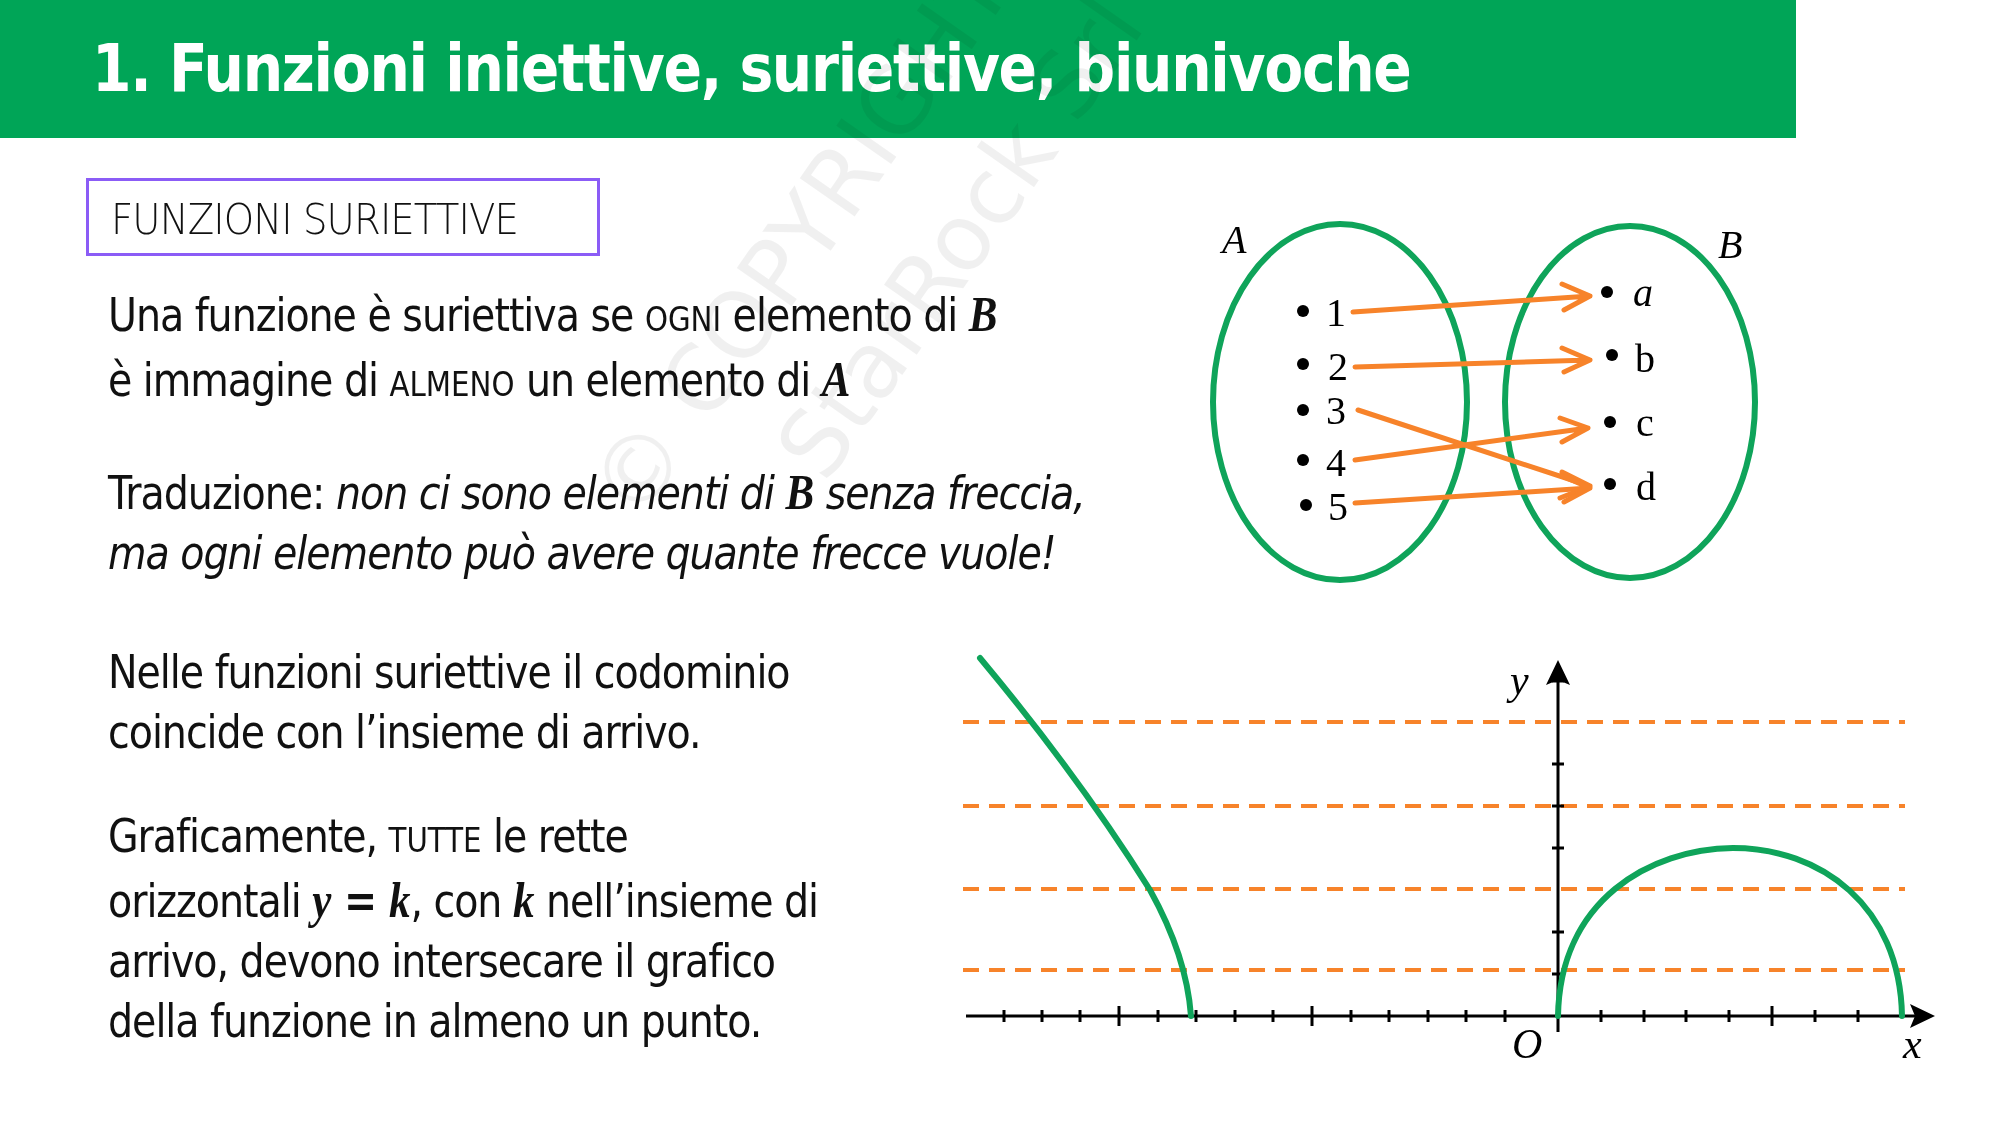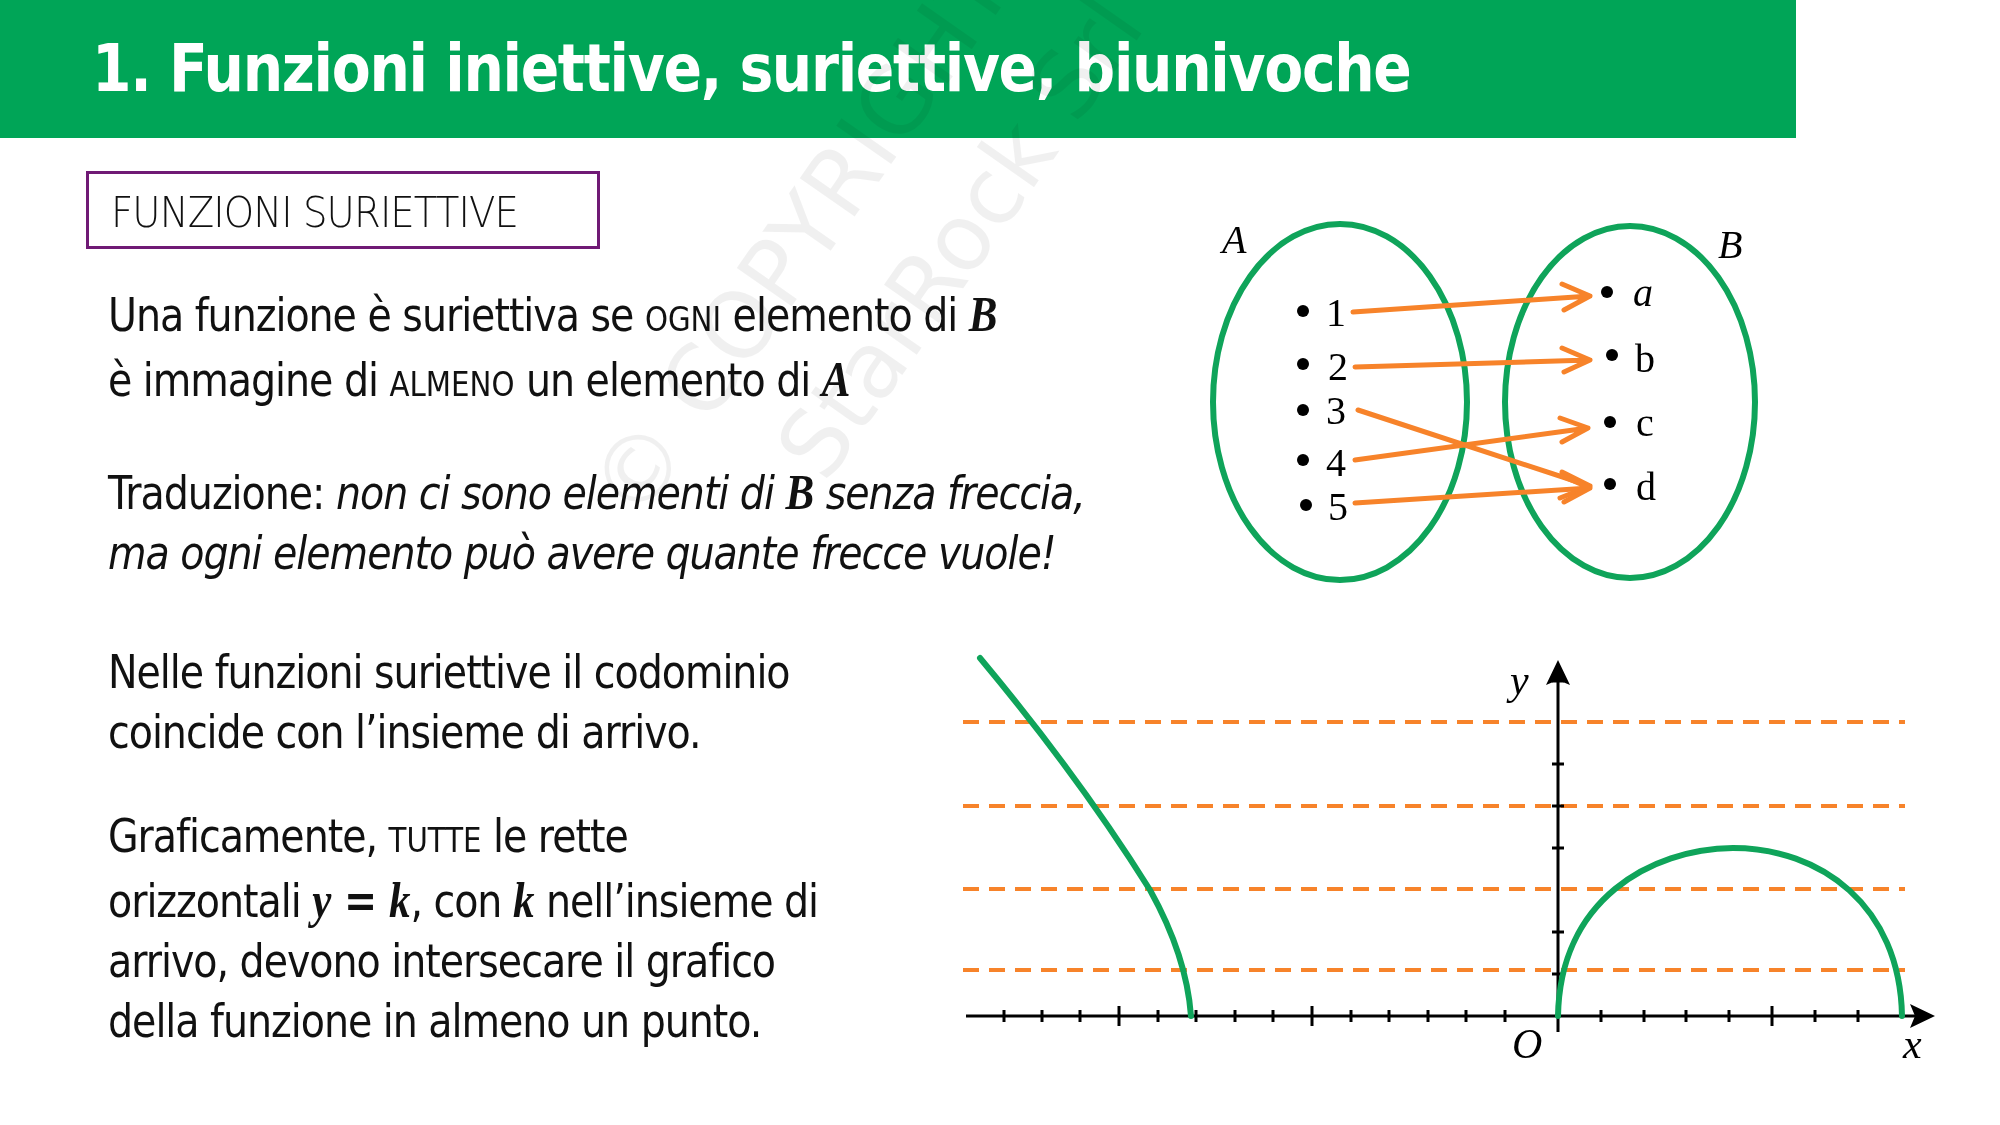--- a/index.html
+++ b/index.html
@@ -1,21 +1,21 @@
 <!DOCTYPE html>
 <html><head>
 <meta charset="utf-8">
 <style>
   html, body { margin:0; padding:0; }
   body { width:2000px; height:1125px; position:relative; background:#ffffff; overflow:hidden;
          font-family:"Liberation Sans", sans-serif; color:#111; }
   .header { position:absolute; left:0; top:0; width:1796px; height:138px; background:#00A557; }
   .header-title { position:absolute; left:92px; top:30px; font-size:66px; font-weight:bold; color:#ffffff;
                   letter-spacing:-1.5px; font-family:"DejaVu Sans", sans-serif; transform:scaleX(0.86); transform-origin:left center; white-space:nowrap; }
-  .section-box { position:absolute; left:86px; top:171px; width:508px; height:72px; border:3px solid #701a75; box-sizing:content-box; }
+  .section-box { position:absolute; left:86px; top:178px; width:508px; height:72px; border:3px solid #8b5cf6; box-sizing:content-box; }
   .section-label { position:absolute; left:22px; top:14px; font-size:42px; color:#111; white-space:nowrap;
                    font-family:"DejaVu Sans", sans-serif; font-weight:200; letter-spacing:-1px; transform:scaleX(0.92); transform-origin:left center; }
   .para { position:absolute; left:108px; font-size:46px; line-height:60px; white-space:nowrap; color:#111;
           font-family:"DejaVu Sans", sans-serif; letter-spacing:-1.2px; transform:scaleX(0.86); transform-origin:left top; }
   .sc { font-size:34px; letter-spacing:0; }
   .math { font-family:"Liberation Serif", serif; font-style:italic; font-weight:bold; font-size:50px; letter-spacing:0; }
   .it { font-style:italic; }
   .svg-layer { position:absolute; left:0; top:0; }
   .watermark { position:absolute; left:560px; top:470px; transform:rotate(-55deg); transform-origin:left top;
                font-size:92px; color:rgba(0,0,0,0.06); white-space:nowrap; font-family:"DejaVu Sans", sans-serif; line-height:130px; }

